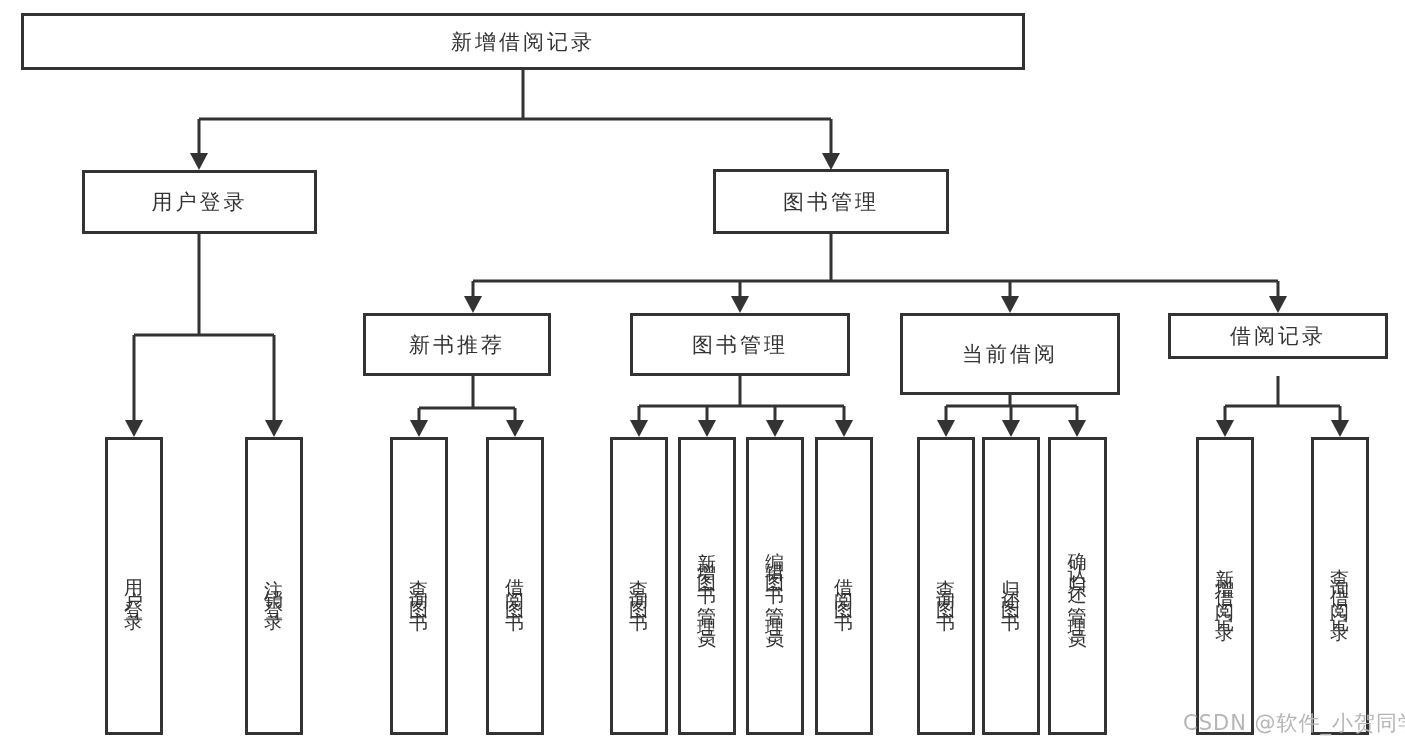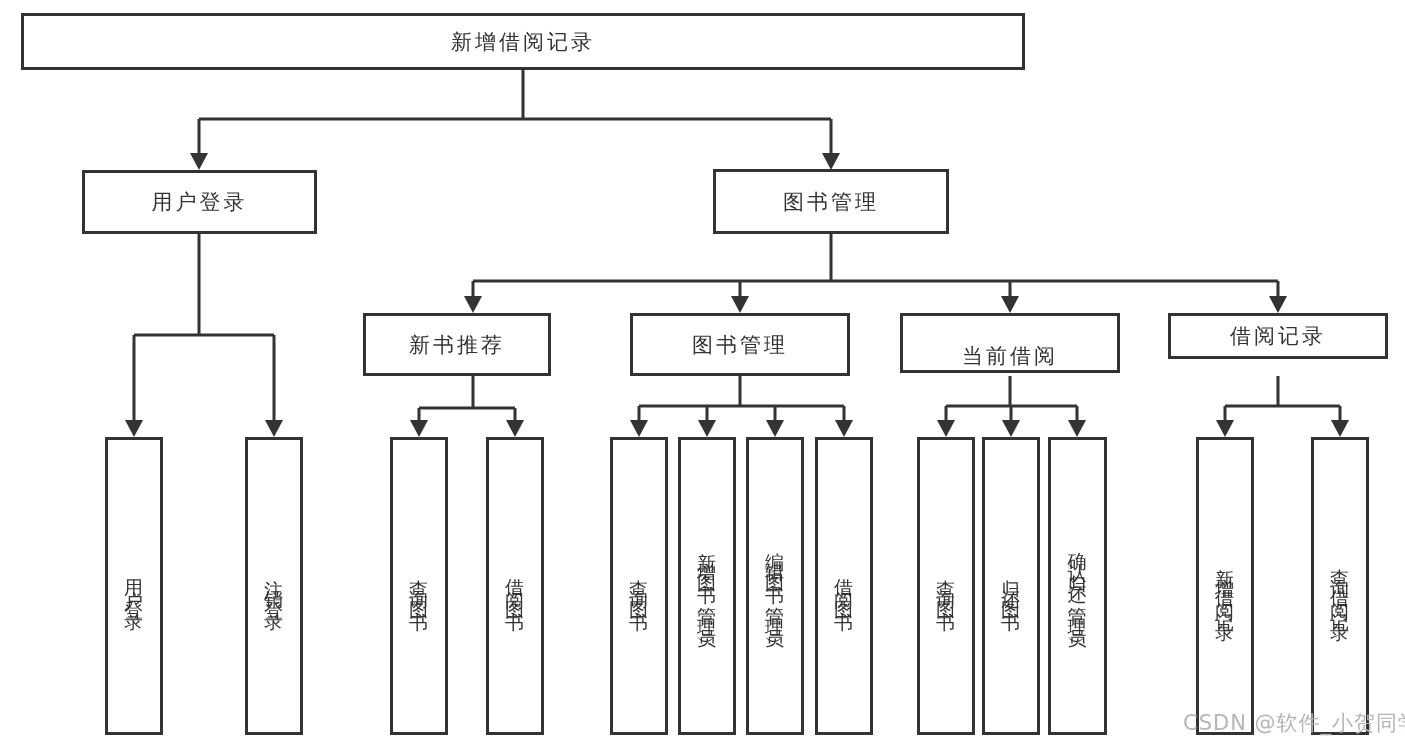--- a/index.html
+++ b/index.html
@@ -119,21 +119,21 @@
   <div class="node" style="left:713px; top:169px; width:236px; height:65px;">
     <span class="hlabel">图书管理</span>
   </div>
 
   <div class="node" style="left:363px; top:313px; width:188px; height:63px;">
     <span class="hlabel">新书推荐</span>
   </div>
   <div class="node" style="left:630px; top:313px; width:220px; height:63px;">
     <span class="hlabel">图书管理</span>
   </div>
-  <div class="node" style="left:900px; top:313px; width:220px; height:60px;align-items:flex-end;">
+  <div class="node" style="left:900px; top:313px; width:220px; height:82px;">
     <span class="hlabel">当前借阅</span>
   </div>
   <div class="node" style="left:1168px; top:313px; width:220px; height:46px;">
     <span class="hlabel">借阅记录</span>
   </div>
 
   <div class="node" style="left:105px; top:437px; width:58px; height:298px;">
     <span class="vlabel">用户登录</span>
   </div>
   <div class="node" style="left:245px; top:437px; width:58px; height:298px;">

